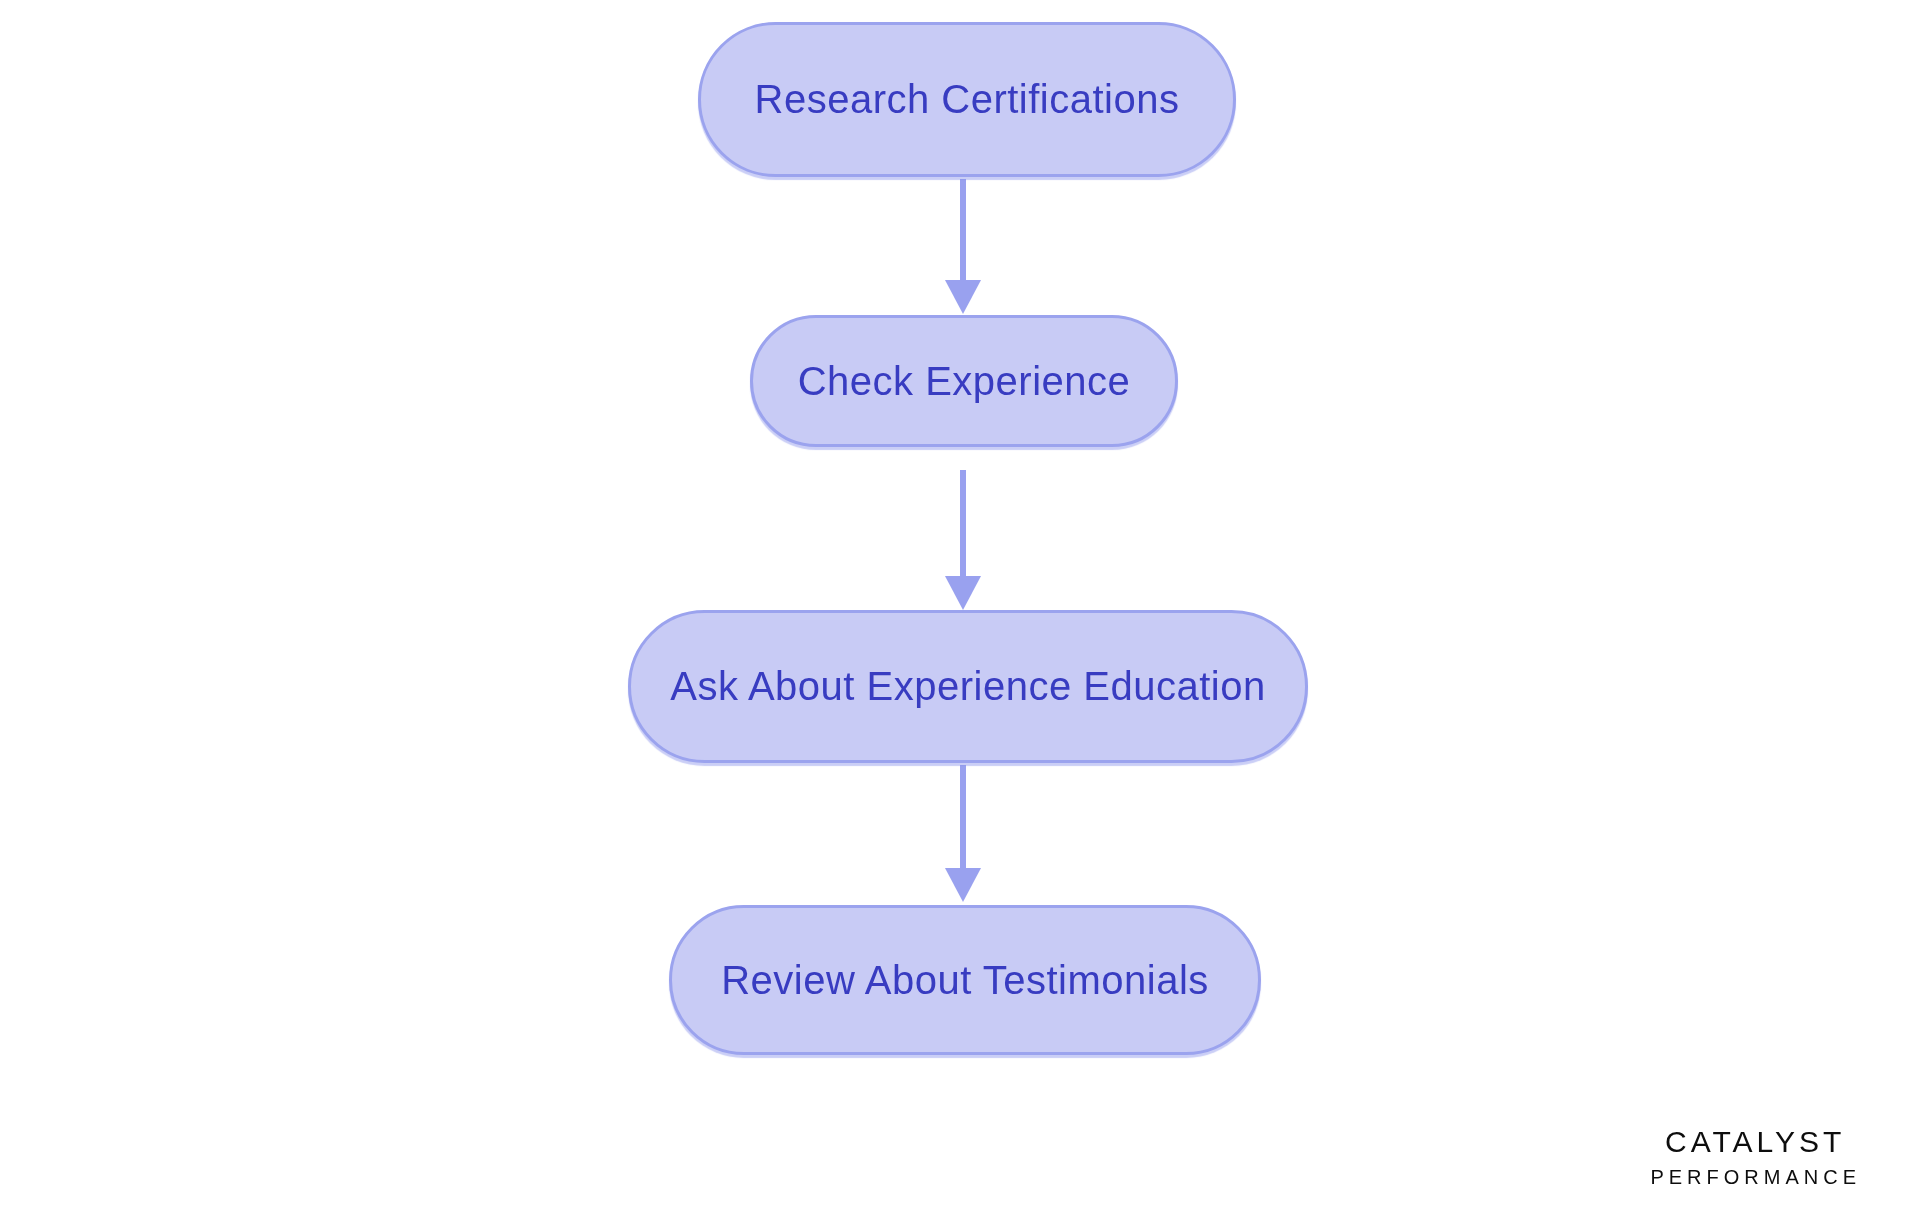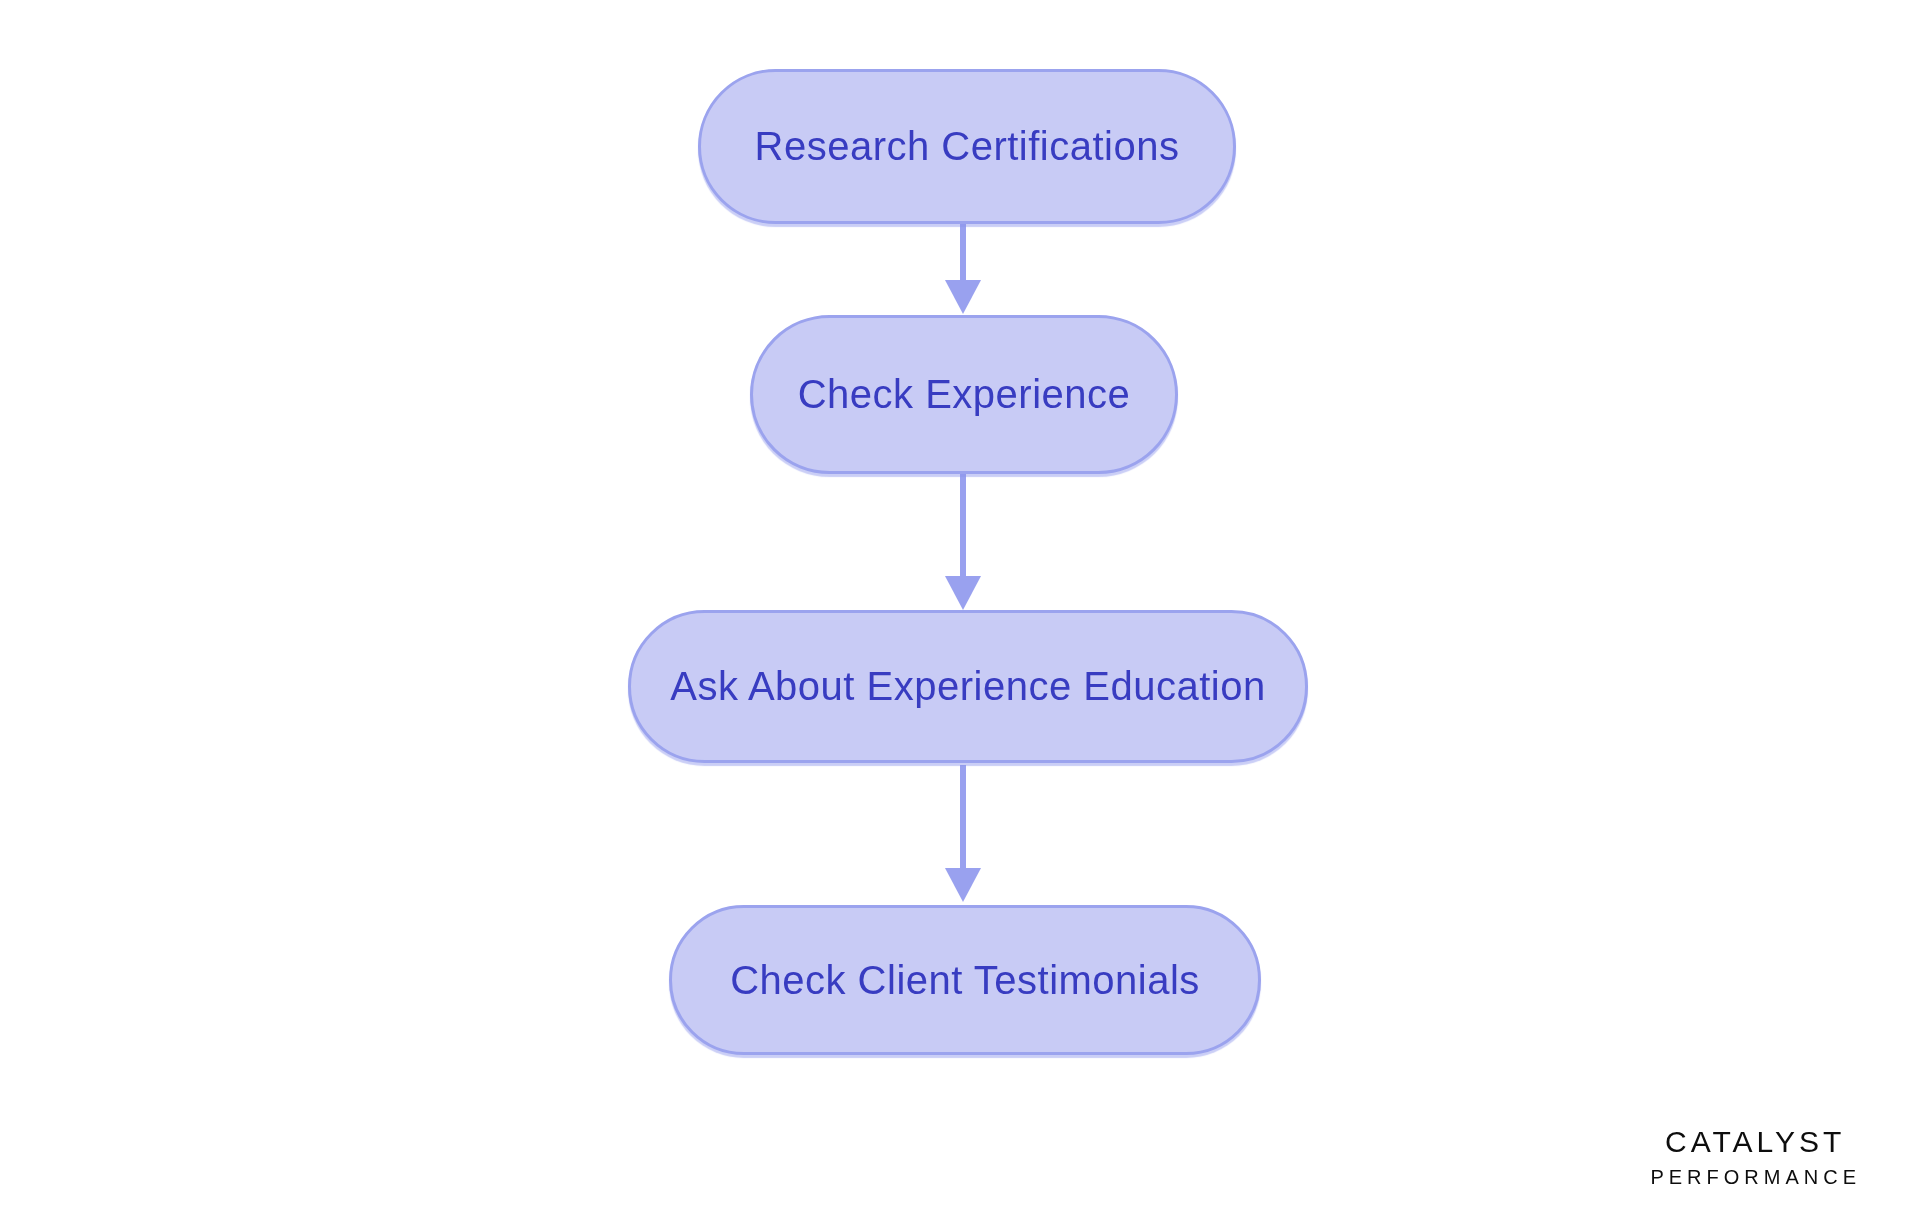--- a/index.html
+++ b/index.html
@@ -24,22 +24,22 @@
     border-radius: 80px;
     background: var(--node-fill, #c8cbf5);
     border: 3px solid var(--node-border, #9ba3ee);
     box-shadow: 0 3px 1px rgba(138, 146, 235, 0.45);
     color: var(--node-text, #383cc1);
     font-size: 40px;
     letter-spacing: 0.5px;
     white-space: nowrap;
     text-align: center;
   }
-  .node-1 { left: 698px; top: 22px;  width: 538px; height: 155px; margin-top: 47px; }
-  .node-2 { left: 750px; top: 315px; width: 428px; height: 159px; }
+  .node-1 { left: 698px; top: 22px;  width: 538px; height: 155px; }
+  .node-2 { left: 750px; top: 315px; width: 428px; height: 132px; }
   .node-3 { left: 628px; top: 610px; width: 680px; height: 153px; }
   .node-4 { left: 669px; top: 905px; width: 592px; height: 150px; }
 
   .arrow-layer {
     position: absolute;
     left: 0;
     top: 0;
     width: 1920px;
     height: 1215px;
     pointer-events: none;
@@ -93,21 +93,21 @@
 
   <div class="node node-2">
     <span>Check Experience</span>
   </div>
 
   <div class="node node-3">
     <span>Ask About Experience Education</span>
   </div>
 
   <div class="node node-4">
-    <span>Check Client Testimonials</span>
+    <span>Review About Testimonials</span>
   </div>
 
   <div class="logo">
     <div class="logo-main">CATALYST</div>
     <div class="logo-sub">PERFORMANCE</div>
   </div>
 
 </div>
 
 </body></html>

